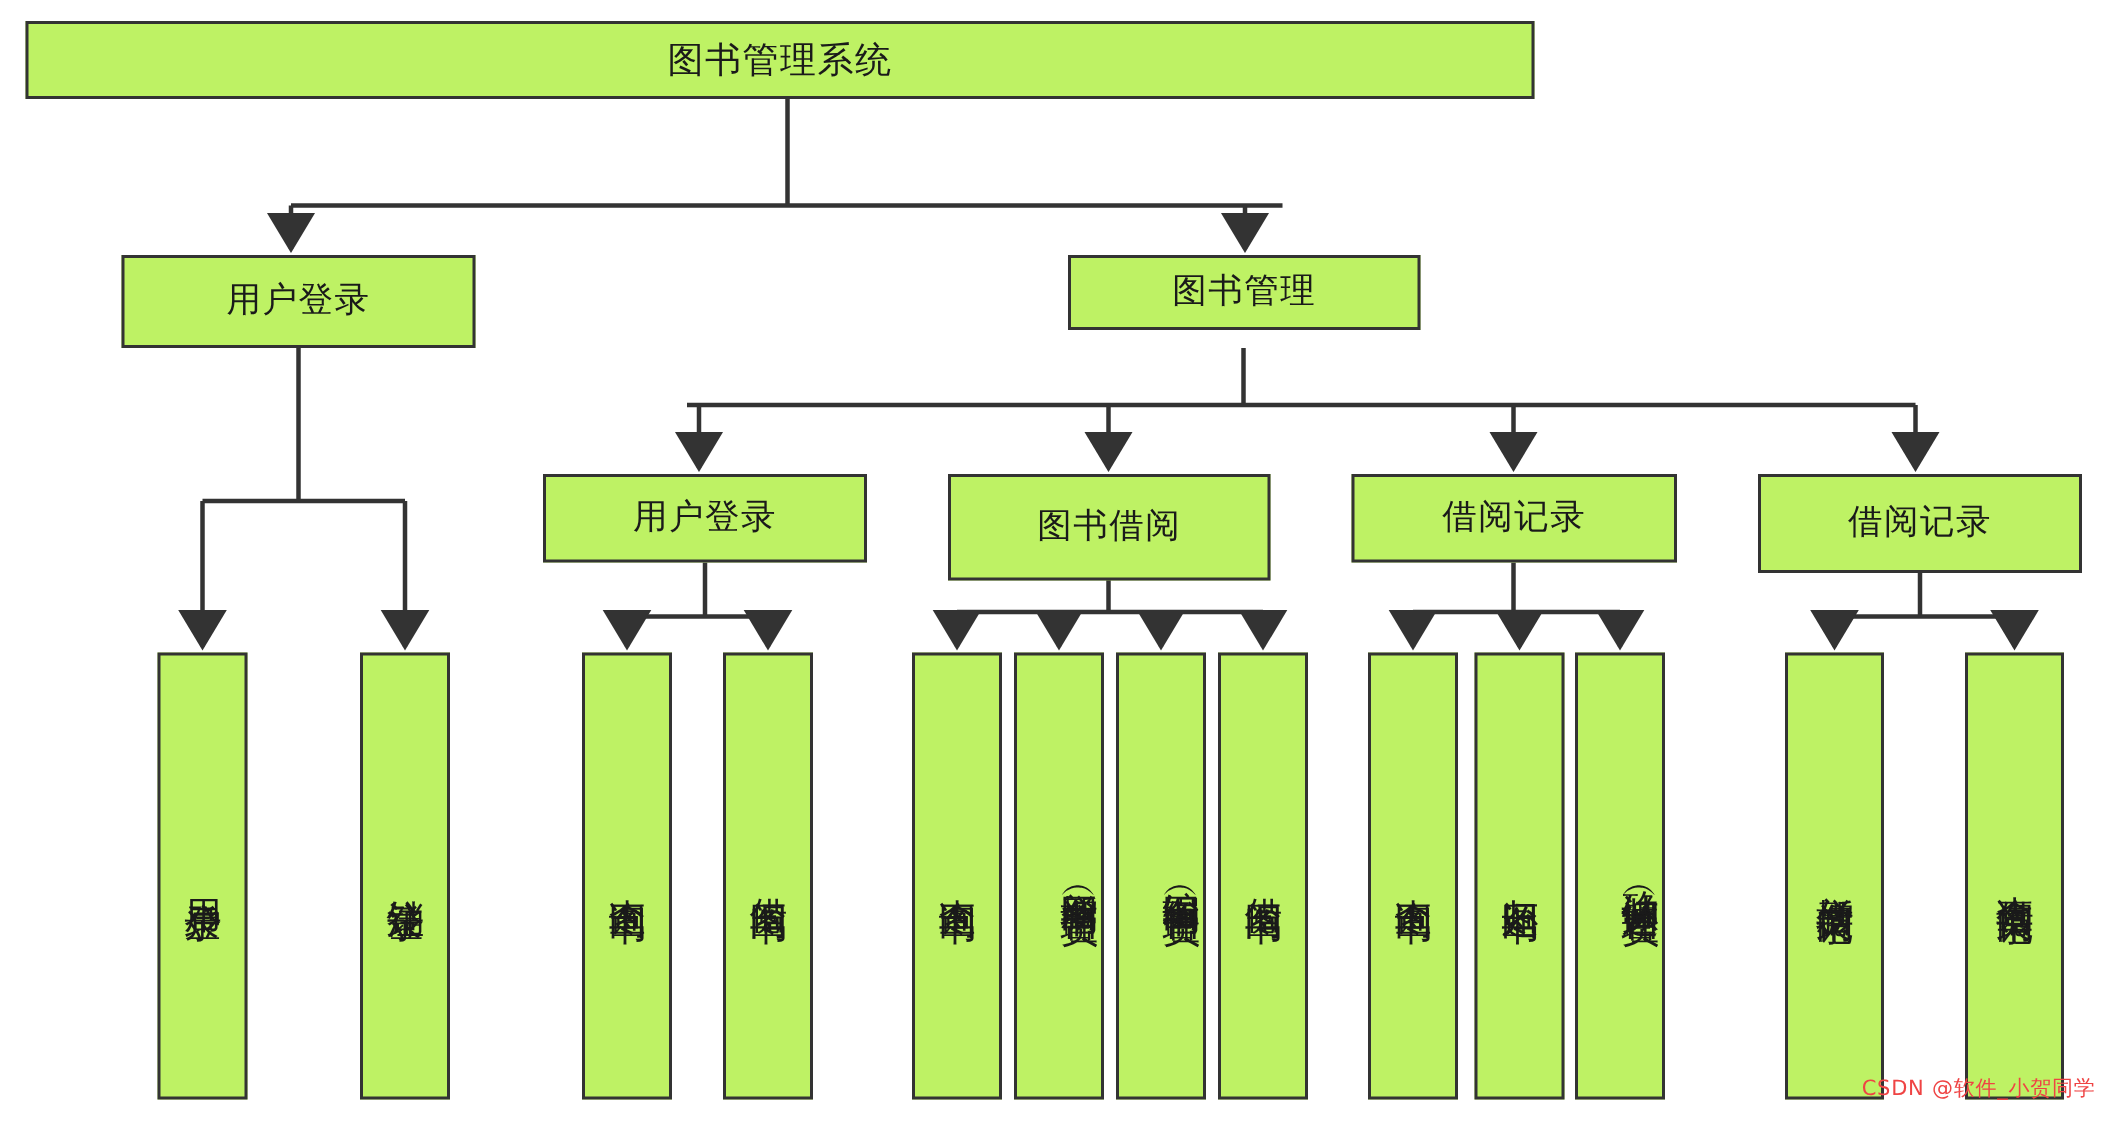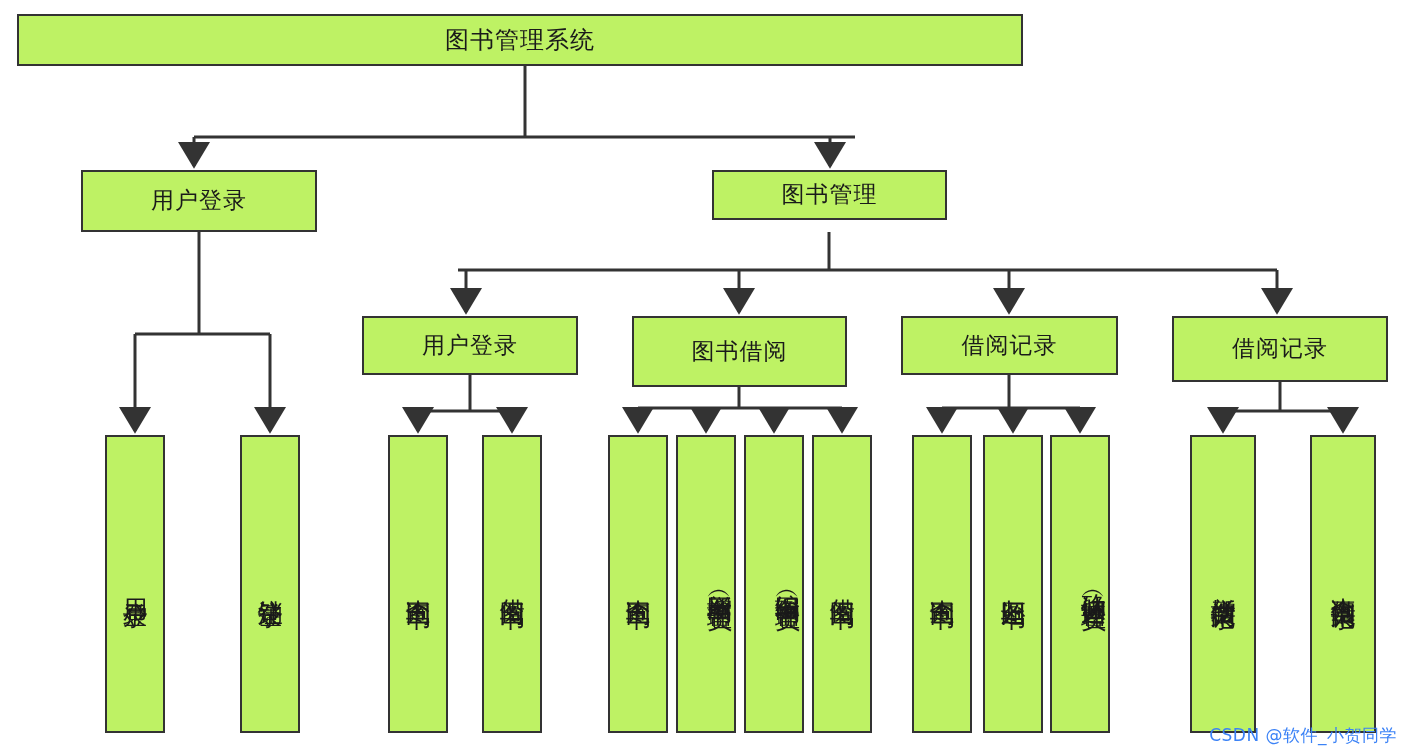--- a/index.html
+++ b/index.html
@@ -56,23 +56,23 @@
     align-items: flex-start;
     justify-content: center;
   }
   .node-v.align-center {
     align-items: center;
     justify-content: center;
   }
   .watermark {
     position: absolute;
     right: 8px;
-    bottom: 0;
-    font-size: 17px;
-    color: #3b82f6;
+    bottom: 12px;
+    font-size: 14px;
+    color: #ef4444;
     letter-spacing: 0.5px;
     white-space: nowrap;
   }
 </style>
 </head>
 <body>
 
 <div id="canvas">
 
   <svg id="edges" viewBox="0 0 1405 747" xmlns="http://www.w3.org/2000/svg">

